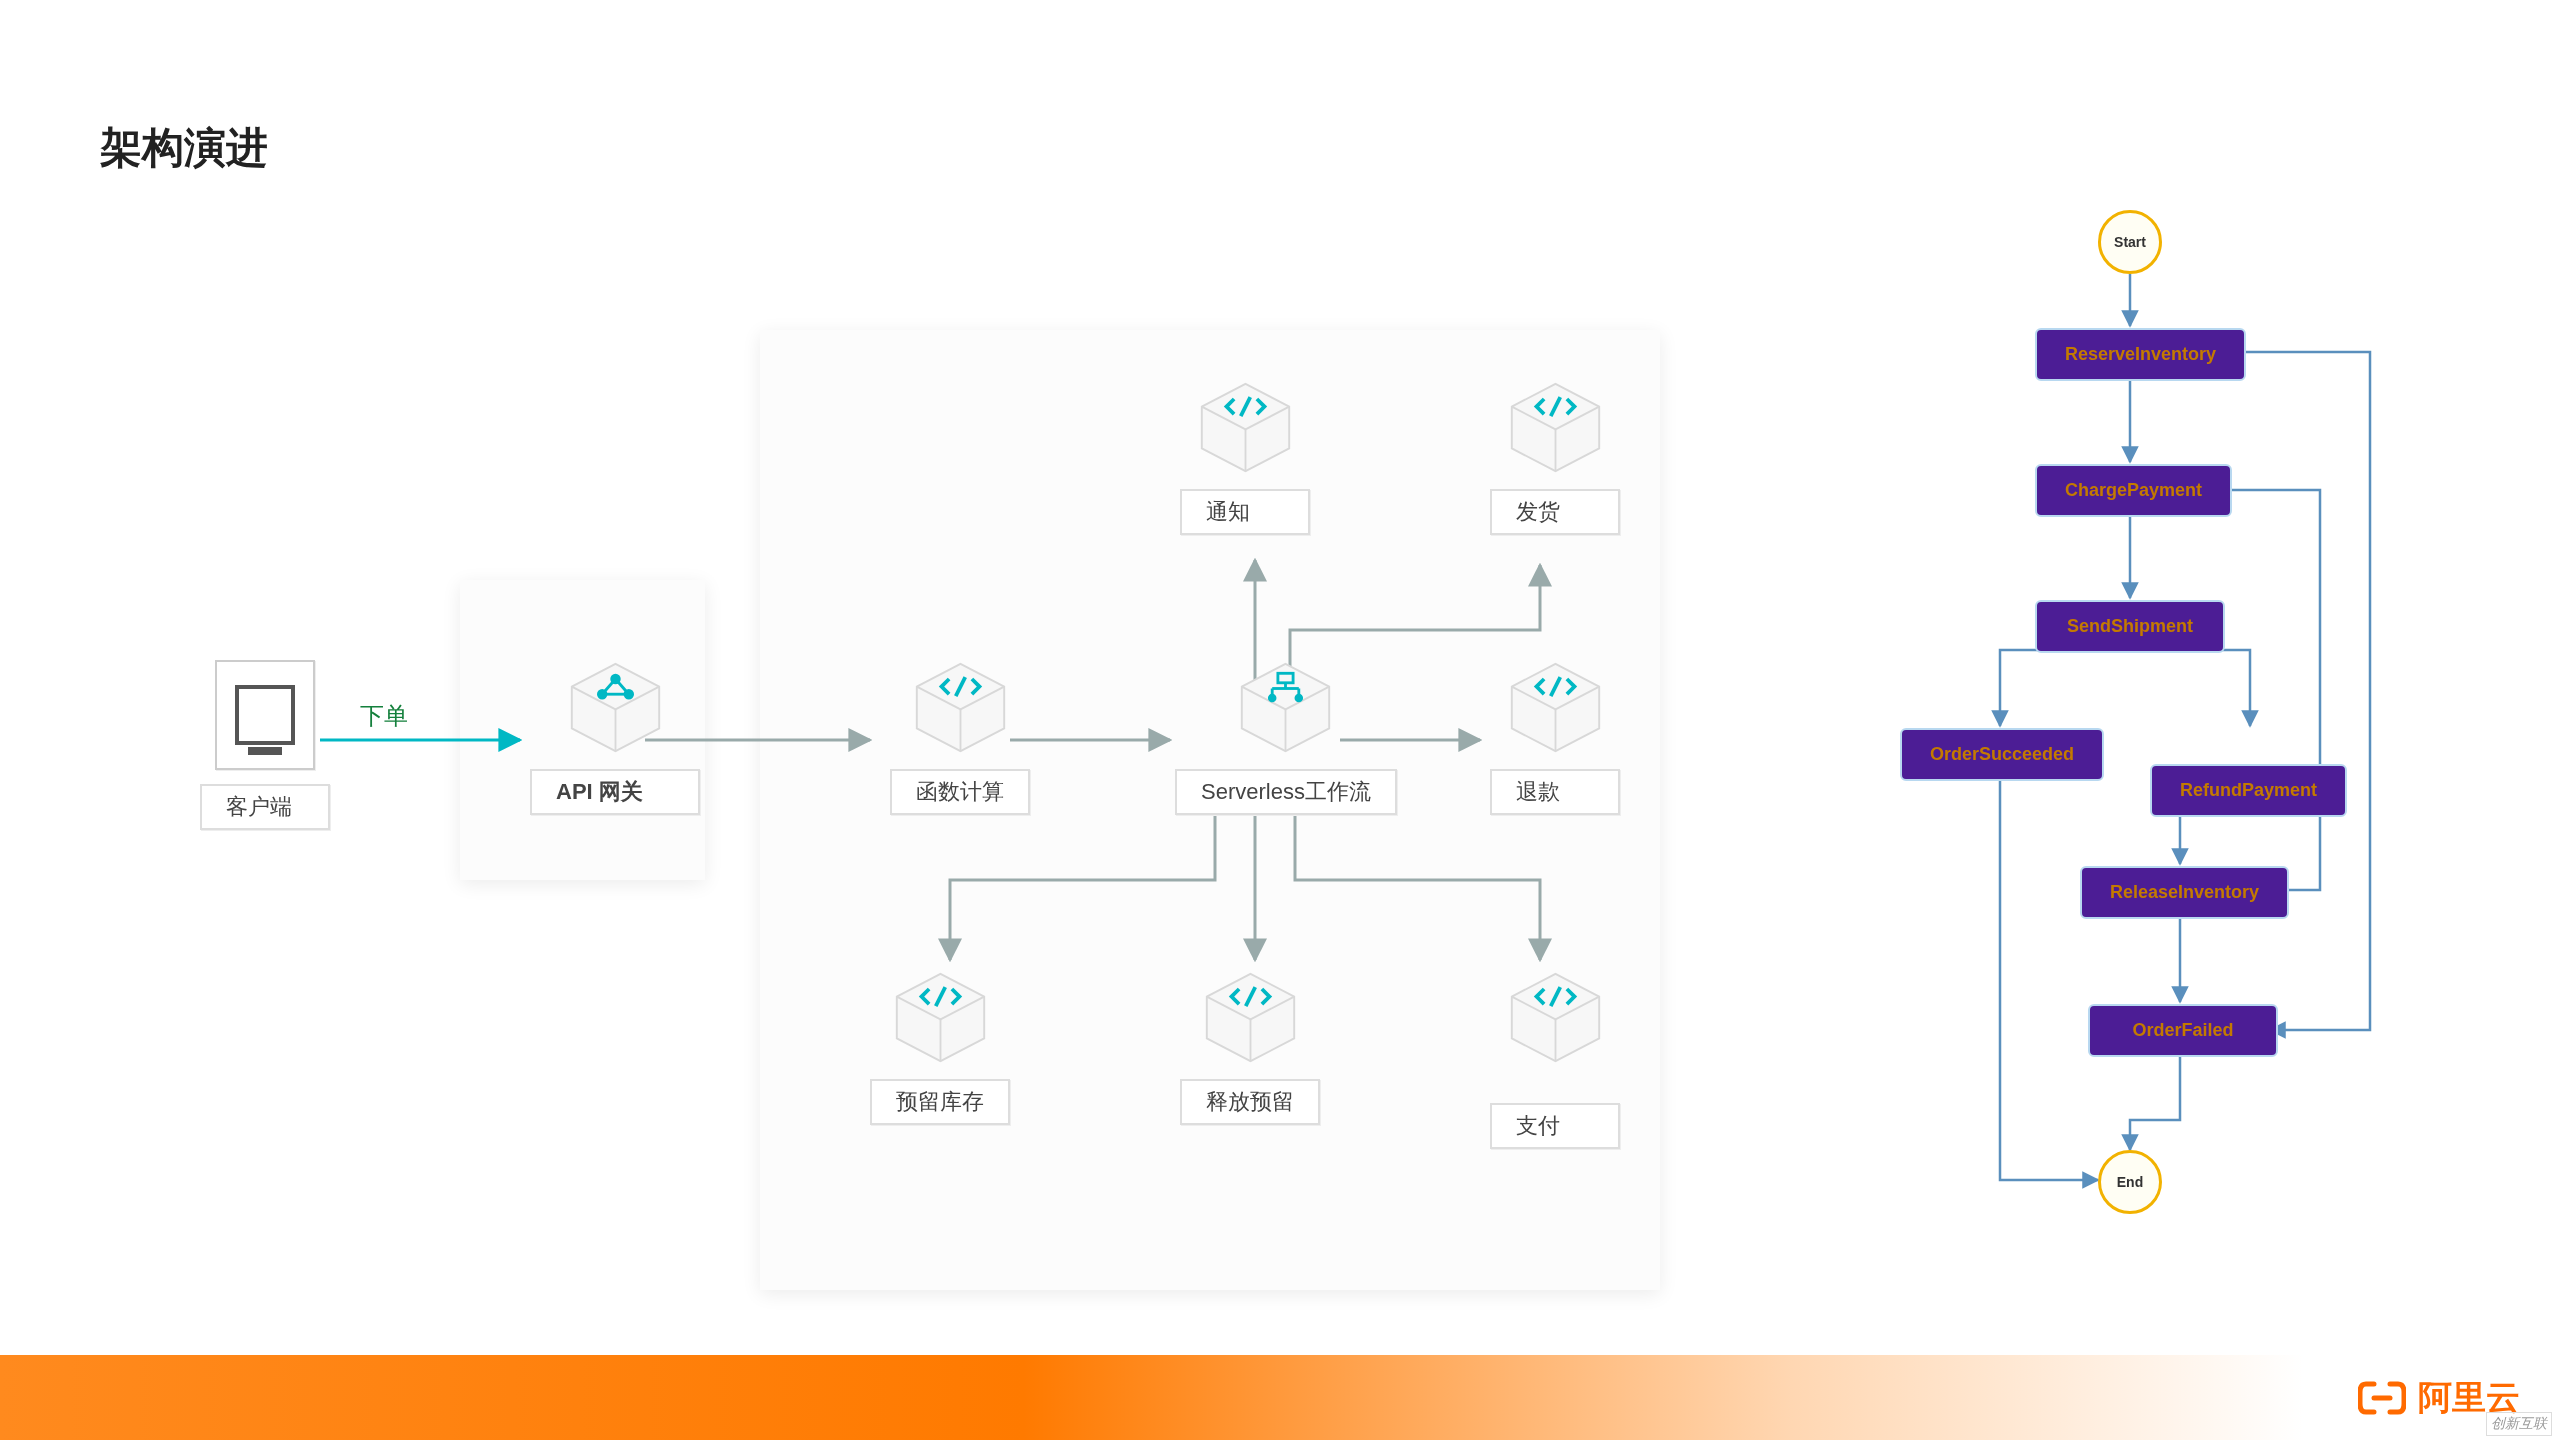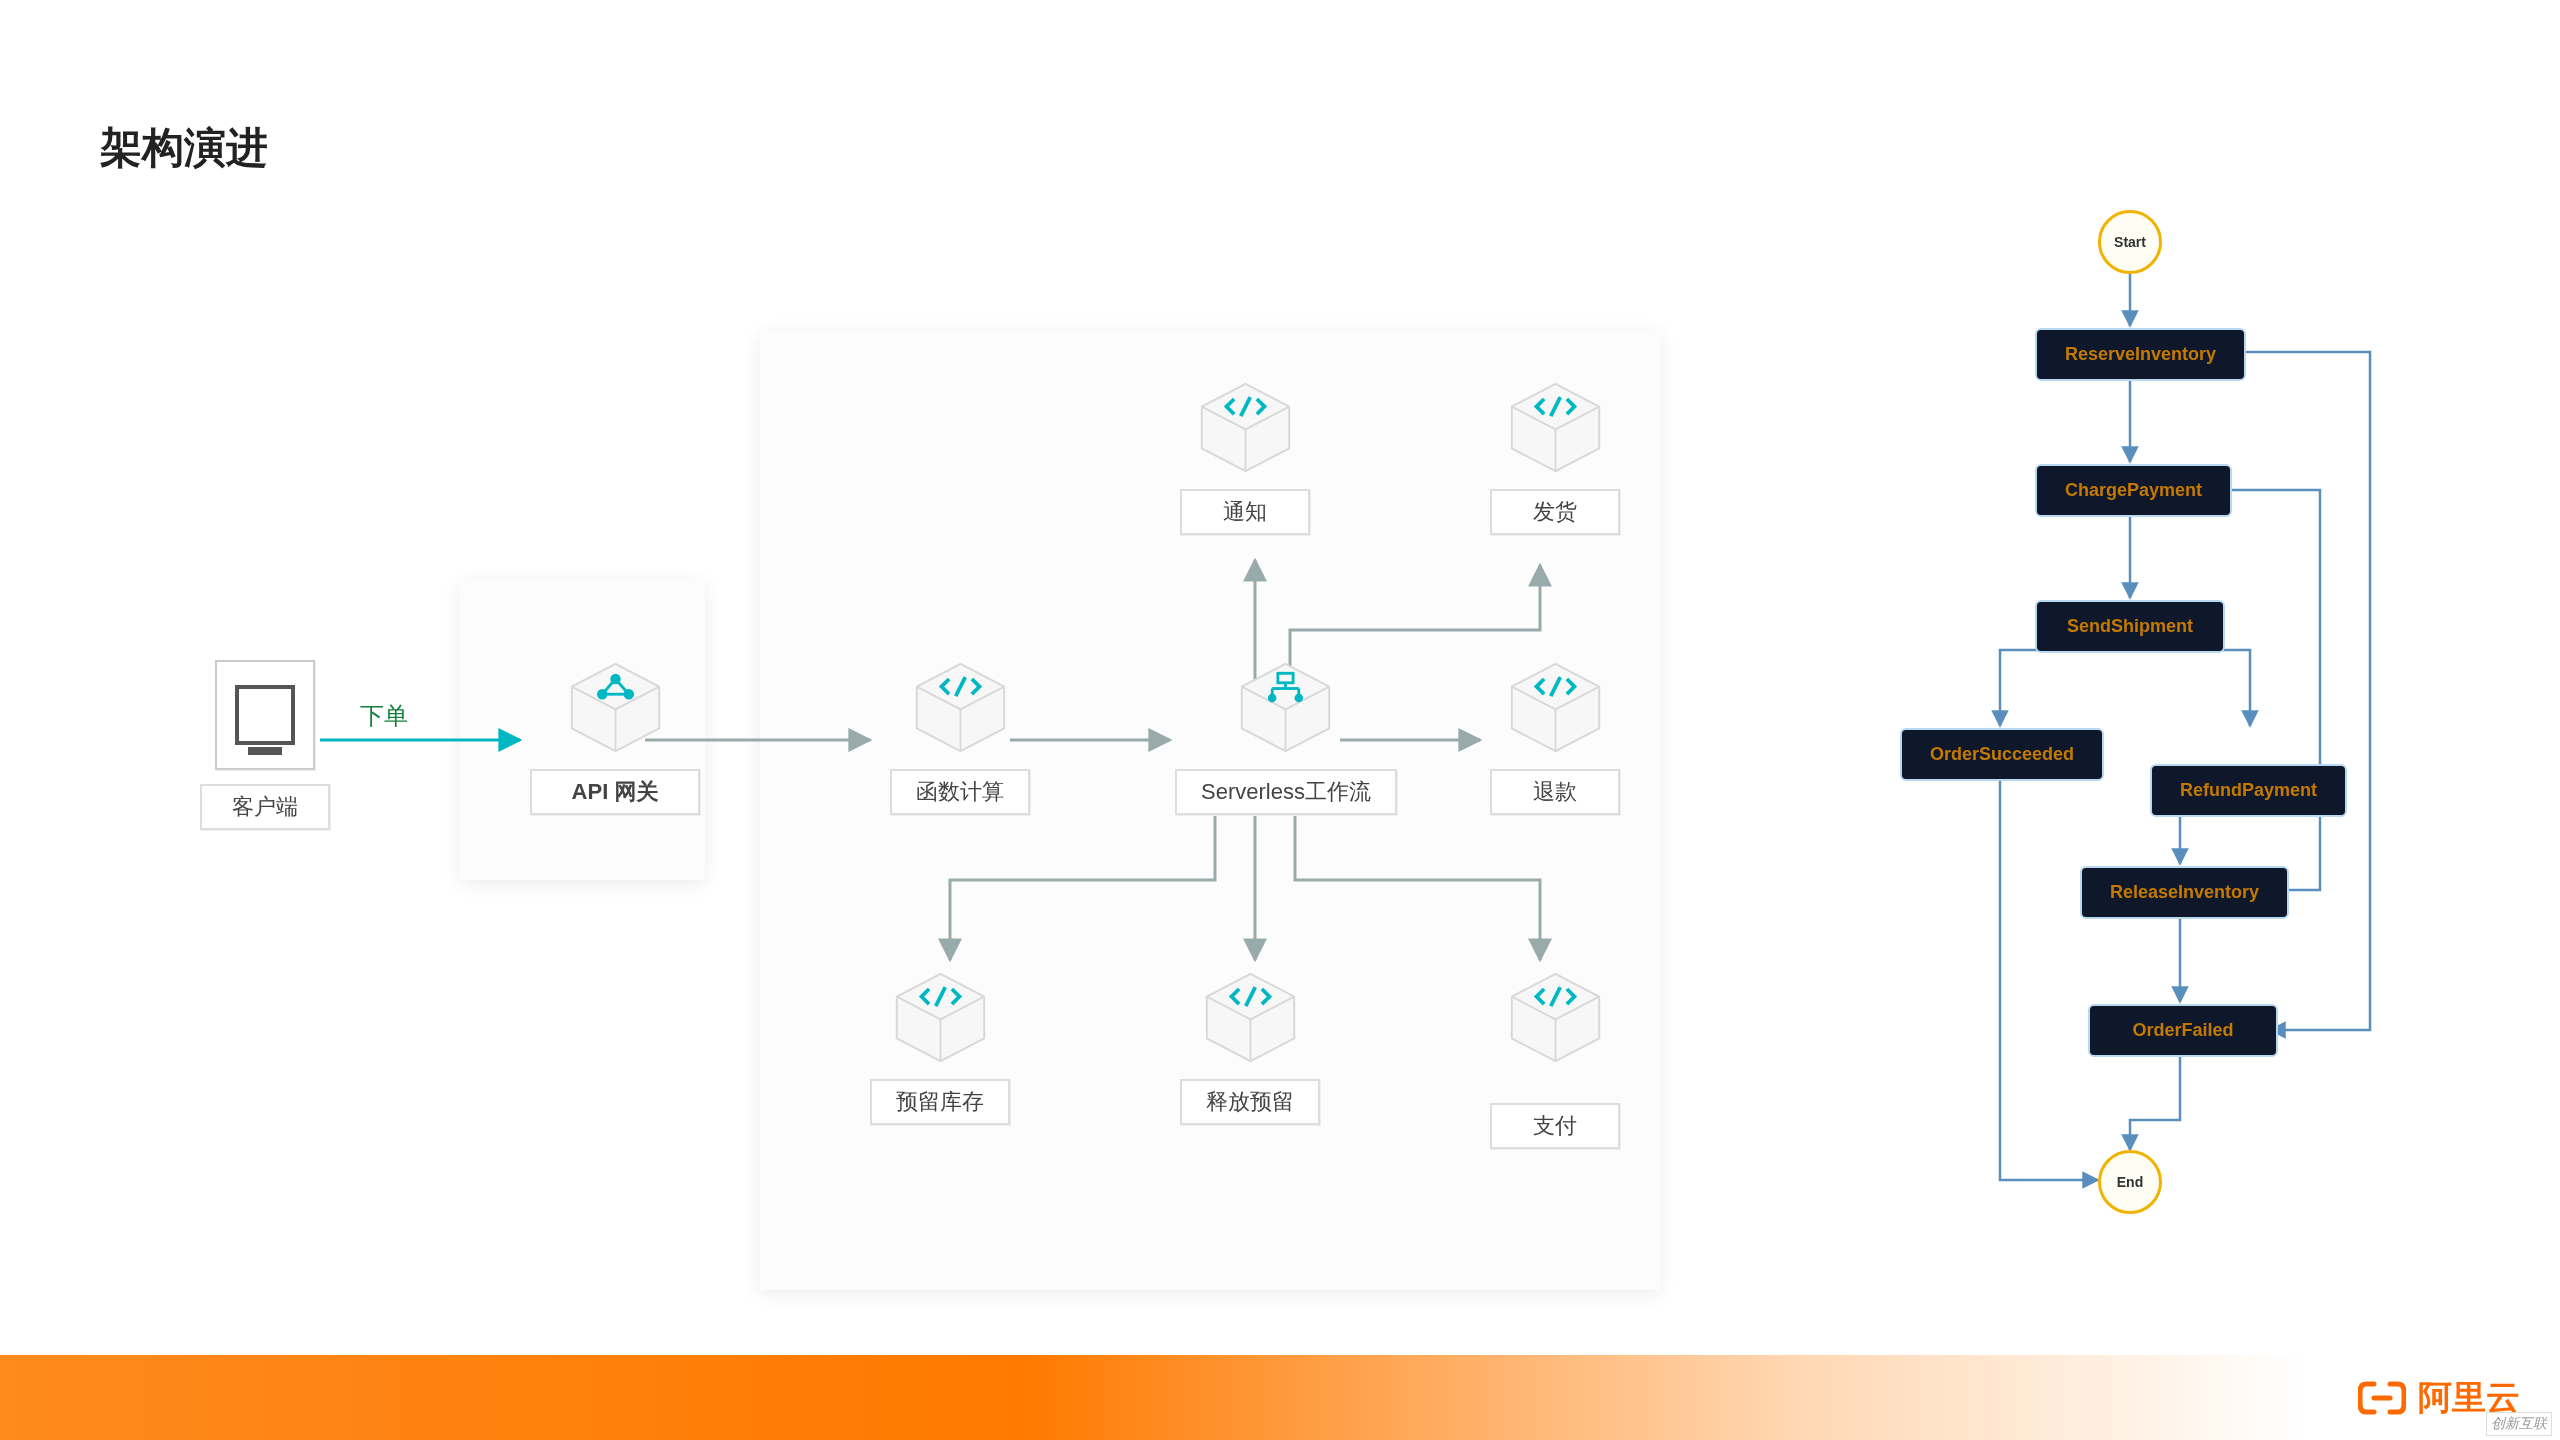--- a/index.html
+++ b/index.html
@@ -39,21 +39,21 @@
     display: flex; align-items: center; justify-content: center;
     box-shadow: 1px 1px 0 #eee;
   }
   .node-label {
     margin-top: 14px;
     padding: 6px 24px;
     border: 2px solid #ddd;
     background: #fff;
     font-size: 22px;
     color: #444;
-    text-align: center;
+    text-align: left;
     min-width: 130px;
     box-shadow: 1px 1px 0 #eee;
   }
   .cube {
     width: 95px; height: 95px; position: relative;
   }
   .cube svg { width: 100%; height: 100%; }
   .big-card {
     position: absolute;
     background: #fcfcfc;
@@ -69,21 +69,21 @@
   
   .right-panel { position: absolute; right: 150px; top: 200px; width: 560px; height: 1050px; }
   .fc-circle {
     position: absolute; width: 64px; height: 64px; border-radius: 50%;
     border: 3px solid #f2b200; background: #fffef4;
     display: flex; align-items: center; justify-content: center;
     font-size: 14px; font-weight: 600; color: #333;
   }
   .fc-box {
     position: absolute; padding: 14px 28px; border-radius: 6px;
-    border: 2px solid #b8d8f0; background: #0f172a;
+    border: 2px solid #b8d8f0; background: #4c1d95;
     font-size: 18px; font-weight: 600; color: #c47a00;
     text-align: center; min-width: 190px;
   }
 
   .caption {
     position: absolute; left: 0; width: 1700px; text-align: center;
     top: 1355px; font-size: 30px; color: #777; font-weight: 500;
   }
 
   .footer {

